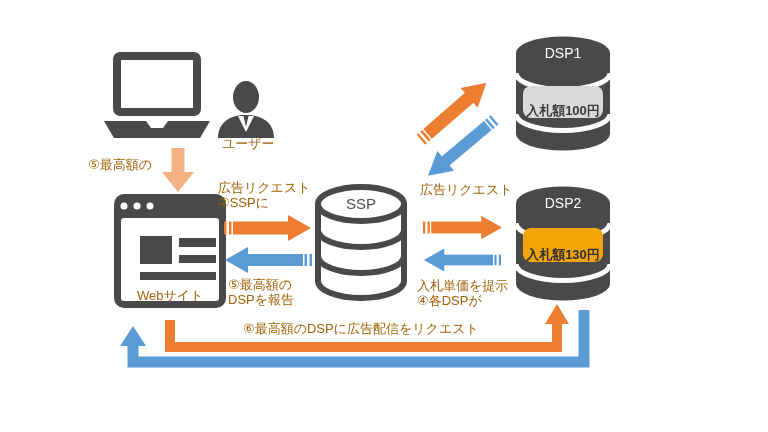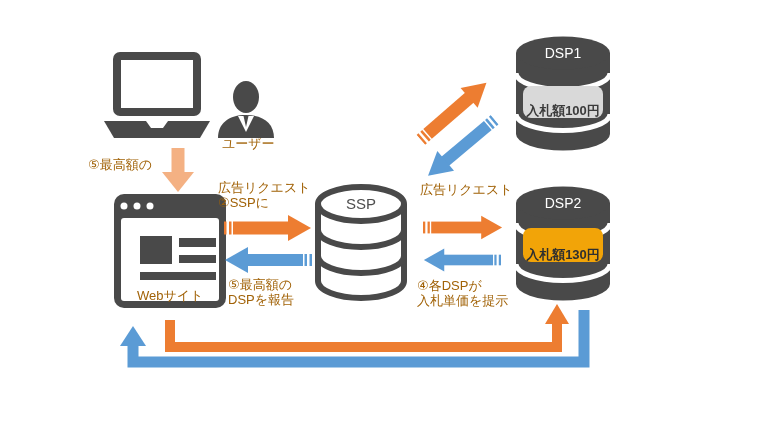--- a/index.html
+++ b/index.html
@@ -139,28 +139,29 @@
       <div>広告リクエスト</div>
   </div>
 
   <svg class="abs blue flip" style="left:423px;top:248px" width="78" height="24" viewBox="0 0 88 26">
     <rect x="0" y="7" width="2.5" height="12"></rect>
       <rect x="5" y="7" width="2.5" height="12"></rect>
     <rect x="9" y="7" width="56" height="12"></rect>
       <polygon points="64,0 87,13 64,26"></polygon>
   </svg>
   <div class="lbl" style="left:417px;top:278px">
-    <div>④各DSPが</div>
-      <div>入札単価を提示</div>
+    <div>入札単価を提示</div>
+      <div>④各DSPが</div>
   </div>
 
   <svg class="abs" style="left:0;top:296px" width="768" height="112" viewBox="0 0 768 112">
     <g>
       <path d="M 170 24 L 170 51 L 557 51 L 557 26" fill="none" stroke="#ED7D31" stroke-width="10"></path>
       <polygon points="545,28 569,28 557,8" fill="#ED7D31"></polygon>
     </g>
     <g>
       <path d="M 584 14 L 584 66 L 133 66 L 133 48" fill="none" stroke="#5B9BD5" stroke-width="11"></path>
       <polygon points="120,50 146,50 133,30" fill="#5B9BD5"></polygon>
     </g>
   </svg>
+  <div class="lbl" style="left:243px;top:321px">⑥最高額のDSPに広告配信をリクエスト</div>
 
 </div>
 
 </body></html>

